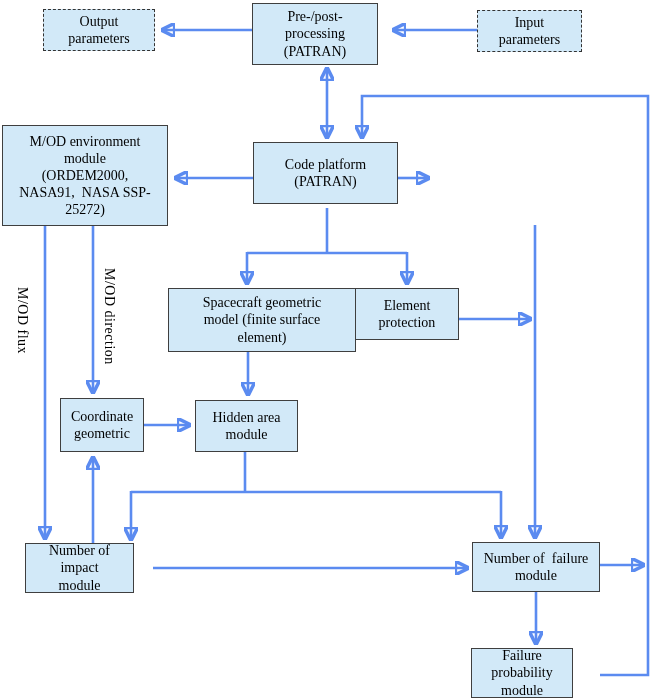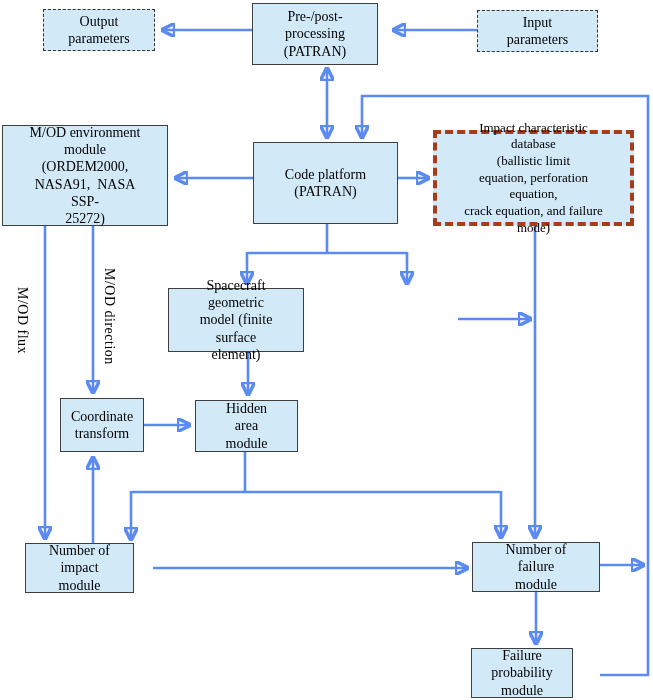--- a/index.html
+++ b/index.html
@@ -15,21 +15,21 @@
     font-family:"Liberation Serif","DejaVu Serif",serif;color:#000;
   }
   #edges{position:absolute;left:0;top:0;width:653px;height:700px;}
   #edges path{stroke:var(--arrow);stroke-width:2.6;fill:none;stroke-linejoin:miter;}
   .box{
     position:absolute;box-sizing:border-box;
     background:var(--box-fill);
     border:1.6px solid var(--box-border);
     display:flex;align-items:center;justify-content:center;
     text-align:center;font-size:14px;line-height:1.22;
-    white-space:pre-wrap;padding:2px 20px;
+    white-space:pre-wrap;padding:2px 3px;
   }
   .box.dashed{border:1.7px dashed var(--dashed-border);}
   .box.db{border:4px dashed var(--db-border);font-size:13px;line-height:1.28;}
   .vlabel{
     position:absolute;writing-mode:vertical-rl;
     font-size:14px;letter-spacing:0.5px;white-space:nowrap;
   }
 </style>
 </head>
 <body>
@@ -68,45 +68,42 @@
     <path d="M536,592 L536,643" marker-end="url(#arr)"></path>
   </svg>
 
   <div class="box dashed" style="left:43px;top:9px;width:112px;height:42px">Output
 parameters</div>
 
   <div class="box" style="left:252px;top:3px;width:126px;height:62px">Pre-/post-
 processing
 (PATRAN)</div>
 
-  <div class="box dashed" style="left:477px;top:10px;width:121px;height:42px">Input
+  <div class="box dashed" style="left:477px;top:10px;width:105px;height:42px">Input
 parameters</div>
 
   <div class="box" style="left:2px;top:125px;width:166px;height:101px">M/OD environment
 module
 (ORDEM2000,
 NASA91,  NASA SSP-
 25272)</div>
 
-  <div class="box" style="left:253px;top:142px;width:145px;height:82px">Code platform
+  <div class="box" style="left:253px;top:142px;width:145px;height:62px">Code platform
 (PATRAN)</div>
 
-  <div class="box db" style="left:433px;top:130px;width:201px;height:96px">Impact characteristic database
-(ballistic limit
-equation, perforation equation,
-crack equation, and failure
-mode)</div>
 
-  <div class="box" style="left:168px;top:288px;width:136px;height:64px">Spacecraft geometric
+  <div class="box" style="left:168px;top:288px;width:188px;height:64px">Spacecraft geometric
 model (finite surface
 element)</div>
 
+  <div class="box" style="left:355px;top:288px;width:104px;height:52px">Element
+protection</div>
 
   <div class="box" style="left:60px;top:398px;width:84px;height:54px">Coordinate
-transform</div>
+geometric</div>
 
   <div class="box" style="left:195px;top:400px;width:103px;height:52px">Hidden area
 module</div>
 
   <div class="box" style="left:25px;top:543px;width:109px;height:50px">Number of impact
 module</div>
 
   <div class="box" style="left:472px;top:542px;width:128px;height:50px">Number of  failure
 module</div>
 

